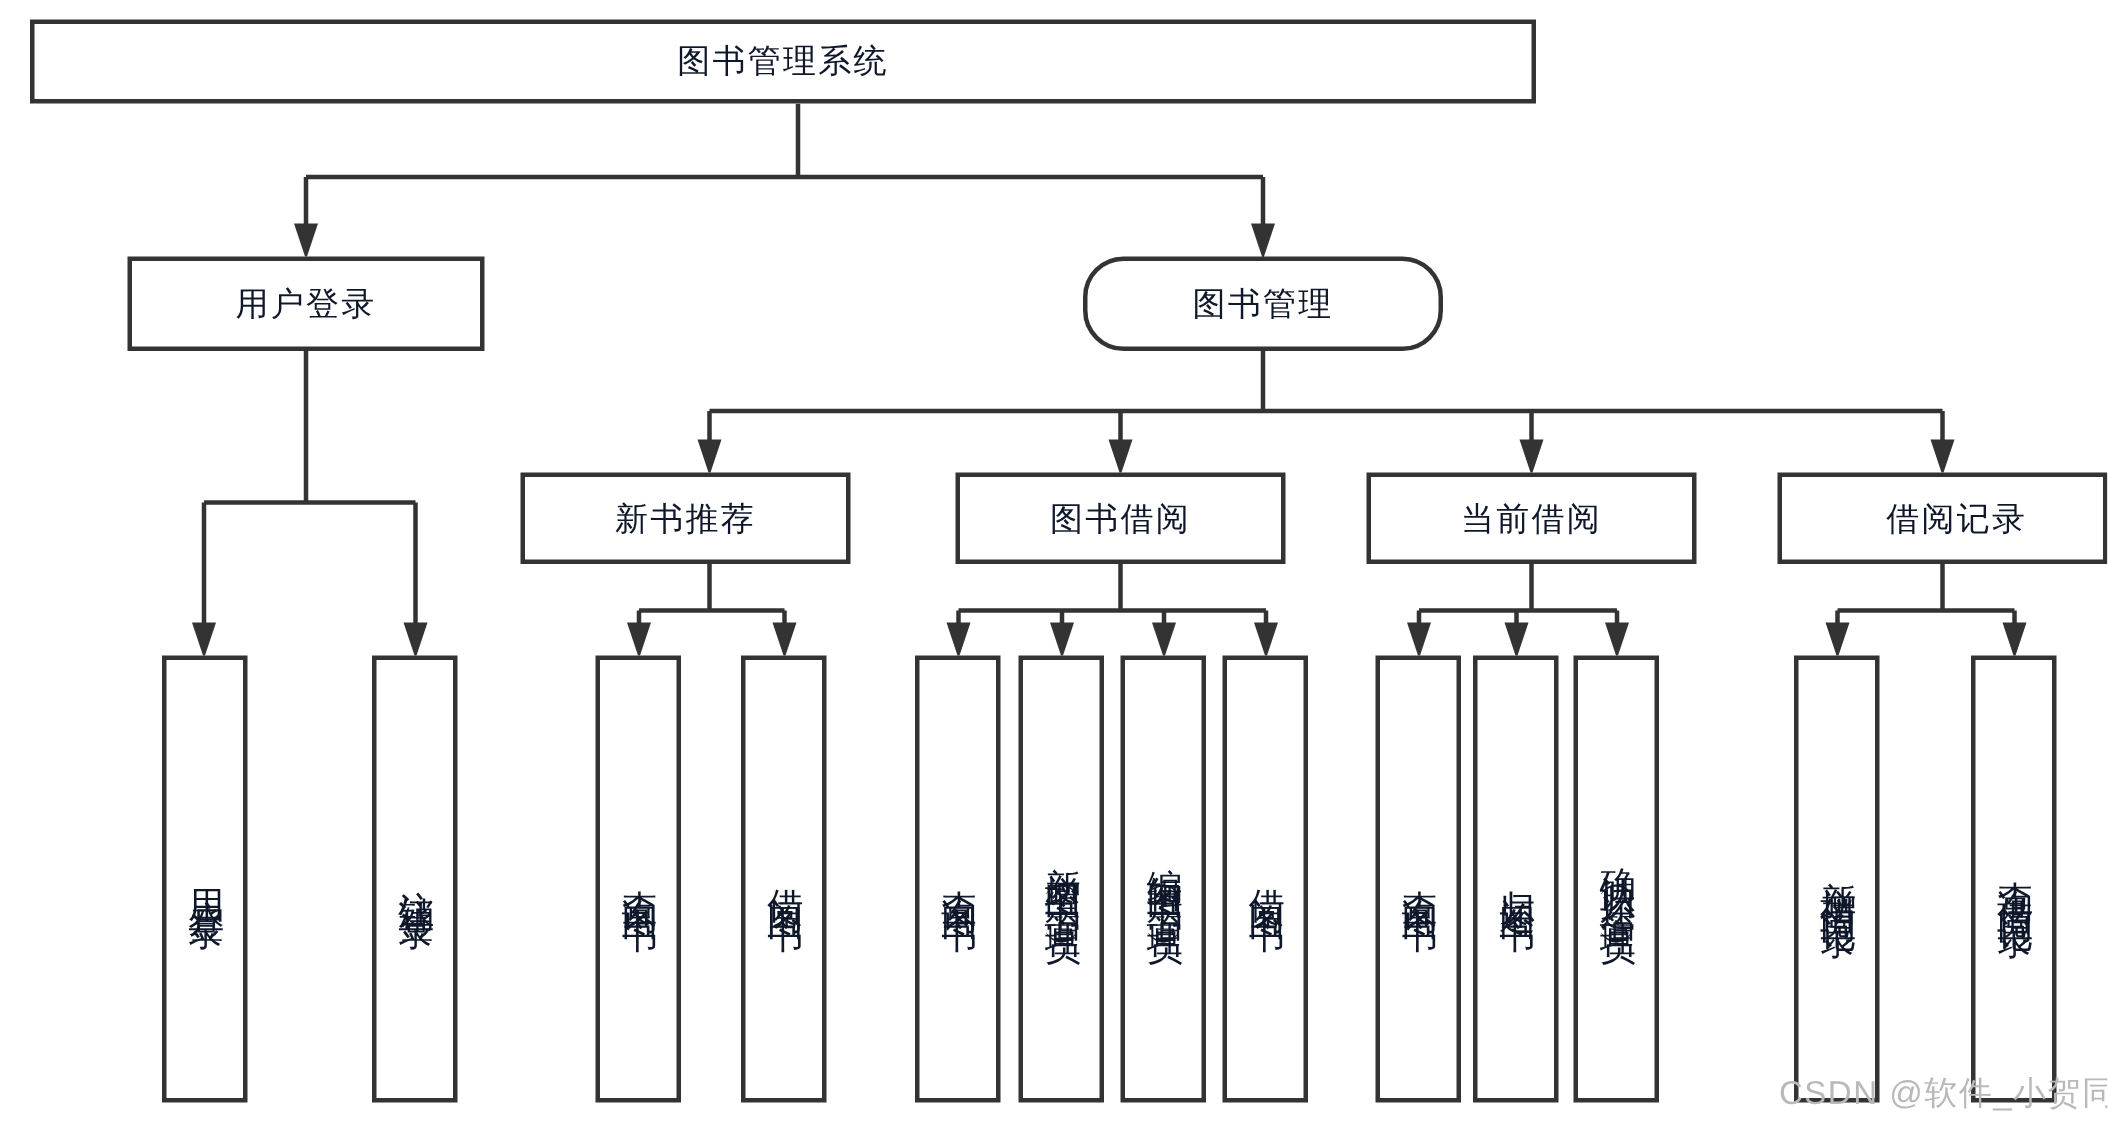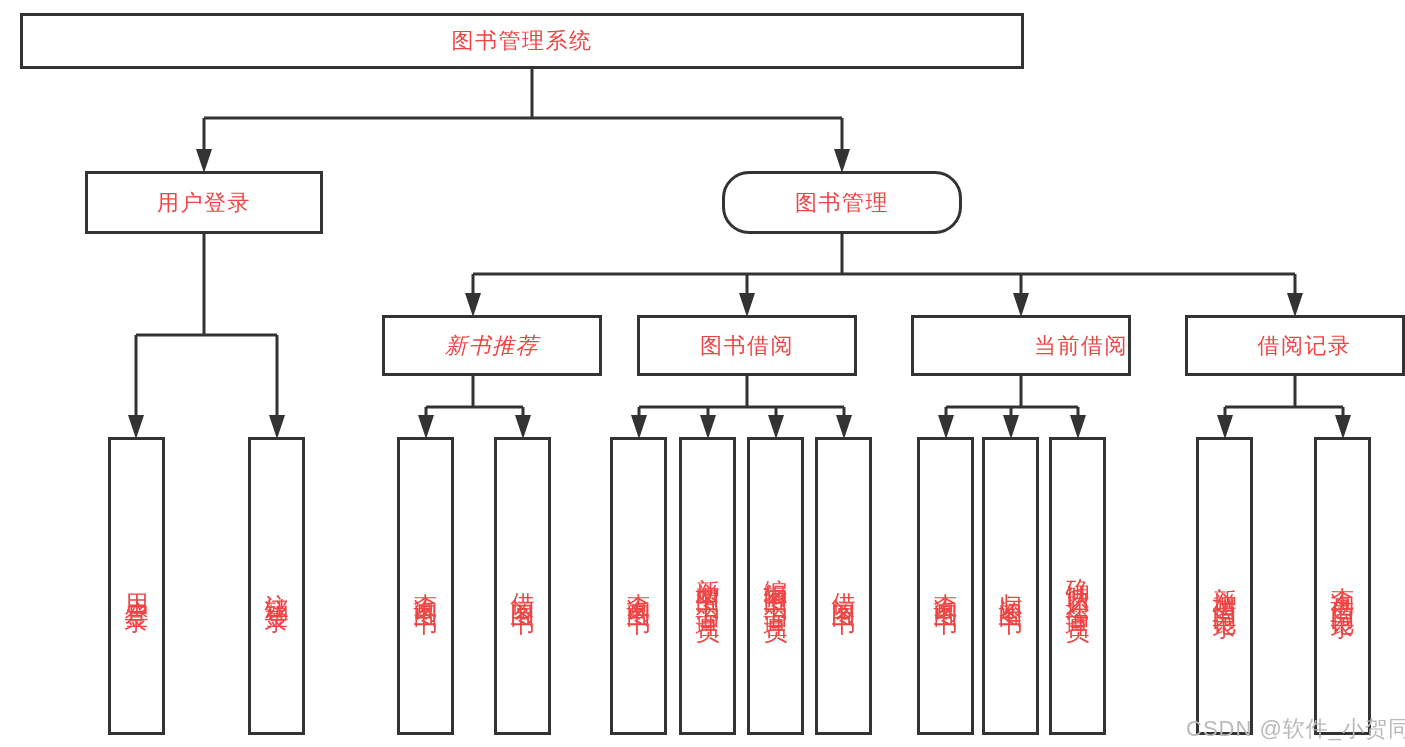--- a/index.html
+++ b/index.html
@@ -3,21 +3,21 @@
 <meta charset="utf-8">
 <style>
   html,body{margin:0;padding:0;background:#ffffff;}
   #canvas{
     position:relative;width:1405px;height:747px;background:#ffffff;
     font-family:"Liberation Sans",sans-serif;overflow:hidden;
   }
   #connectors{position:absolute;left:0;top:0;z-index:1;}
   .node{
     position:absolute;box-sizing:border-box;background:#ffffff;
-    border:3px solid #333333;color:#ef4444;z-index:2;
+    border:3px solid #333333;color:#0f172a;z-index:2;
     display:flex;align-items:center;justify-content:center;
   }
   .node.h{font-size:22px;letter-spacing:1.5px;}
   .vtext{
     writing-mode:vertical-rl;text-orientation:mixed;
     font-size:24px;letter-spacing:6px;line-height:1;
   }
   .watermark{
     position:absolute;left:1186px;top:714px;z-index:5;
     font-size:22px;color:#b9b9b9;white-space:nowrap;letter-spacing:1px;
@@ -55,27 +55,27 @@
     <span>图书管理系统</span>
   </div>
 
   <div class="node h" style="left:85px;top:171px;width:238px;height:63px;">
     <span>用户登录</span>
   </div>
   <div class="node h" style="left:722px;top:171px;width:240px;height:63px;border-radius:27px;">
     <span>图书管理</span>
   </div>
 
-  <div class="node h" style="left:382px;top:315px;width:220px;height:61px;font-style:italic;">
+  <div class="node h" style="left:347px;top:315px;width:220px;height:61px;">
     <span>新书推荐</span>
   </div>
   <div class="node h" style="left:637px;top:315px;width:220px;height:61px;text-align:right;">
     <span>图书借阅</span>
   </div>
-  <div class="node h" style="left:911px;top:315px;width:220px;height:61px;justify-content:flex-end;">
+  <div class="node h" style="left:911px;top:315px;width:220px;height:61px;">
     <span>当前借阅</span>
   </div>
   <div class="node h" style="left:1185px;top:315px;width:220px;height:61px;padding-left:19px;">
     <span>借阅记录</span>
   </div>
 
   <div class="node" style="left:108px;top:437px;width:57px;height:298px;">
     <span class="vtext">用户登录</span>
   </div>
   <div class="node" style="left:248px;top:437px;width:57px;height:298px;">

